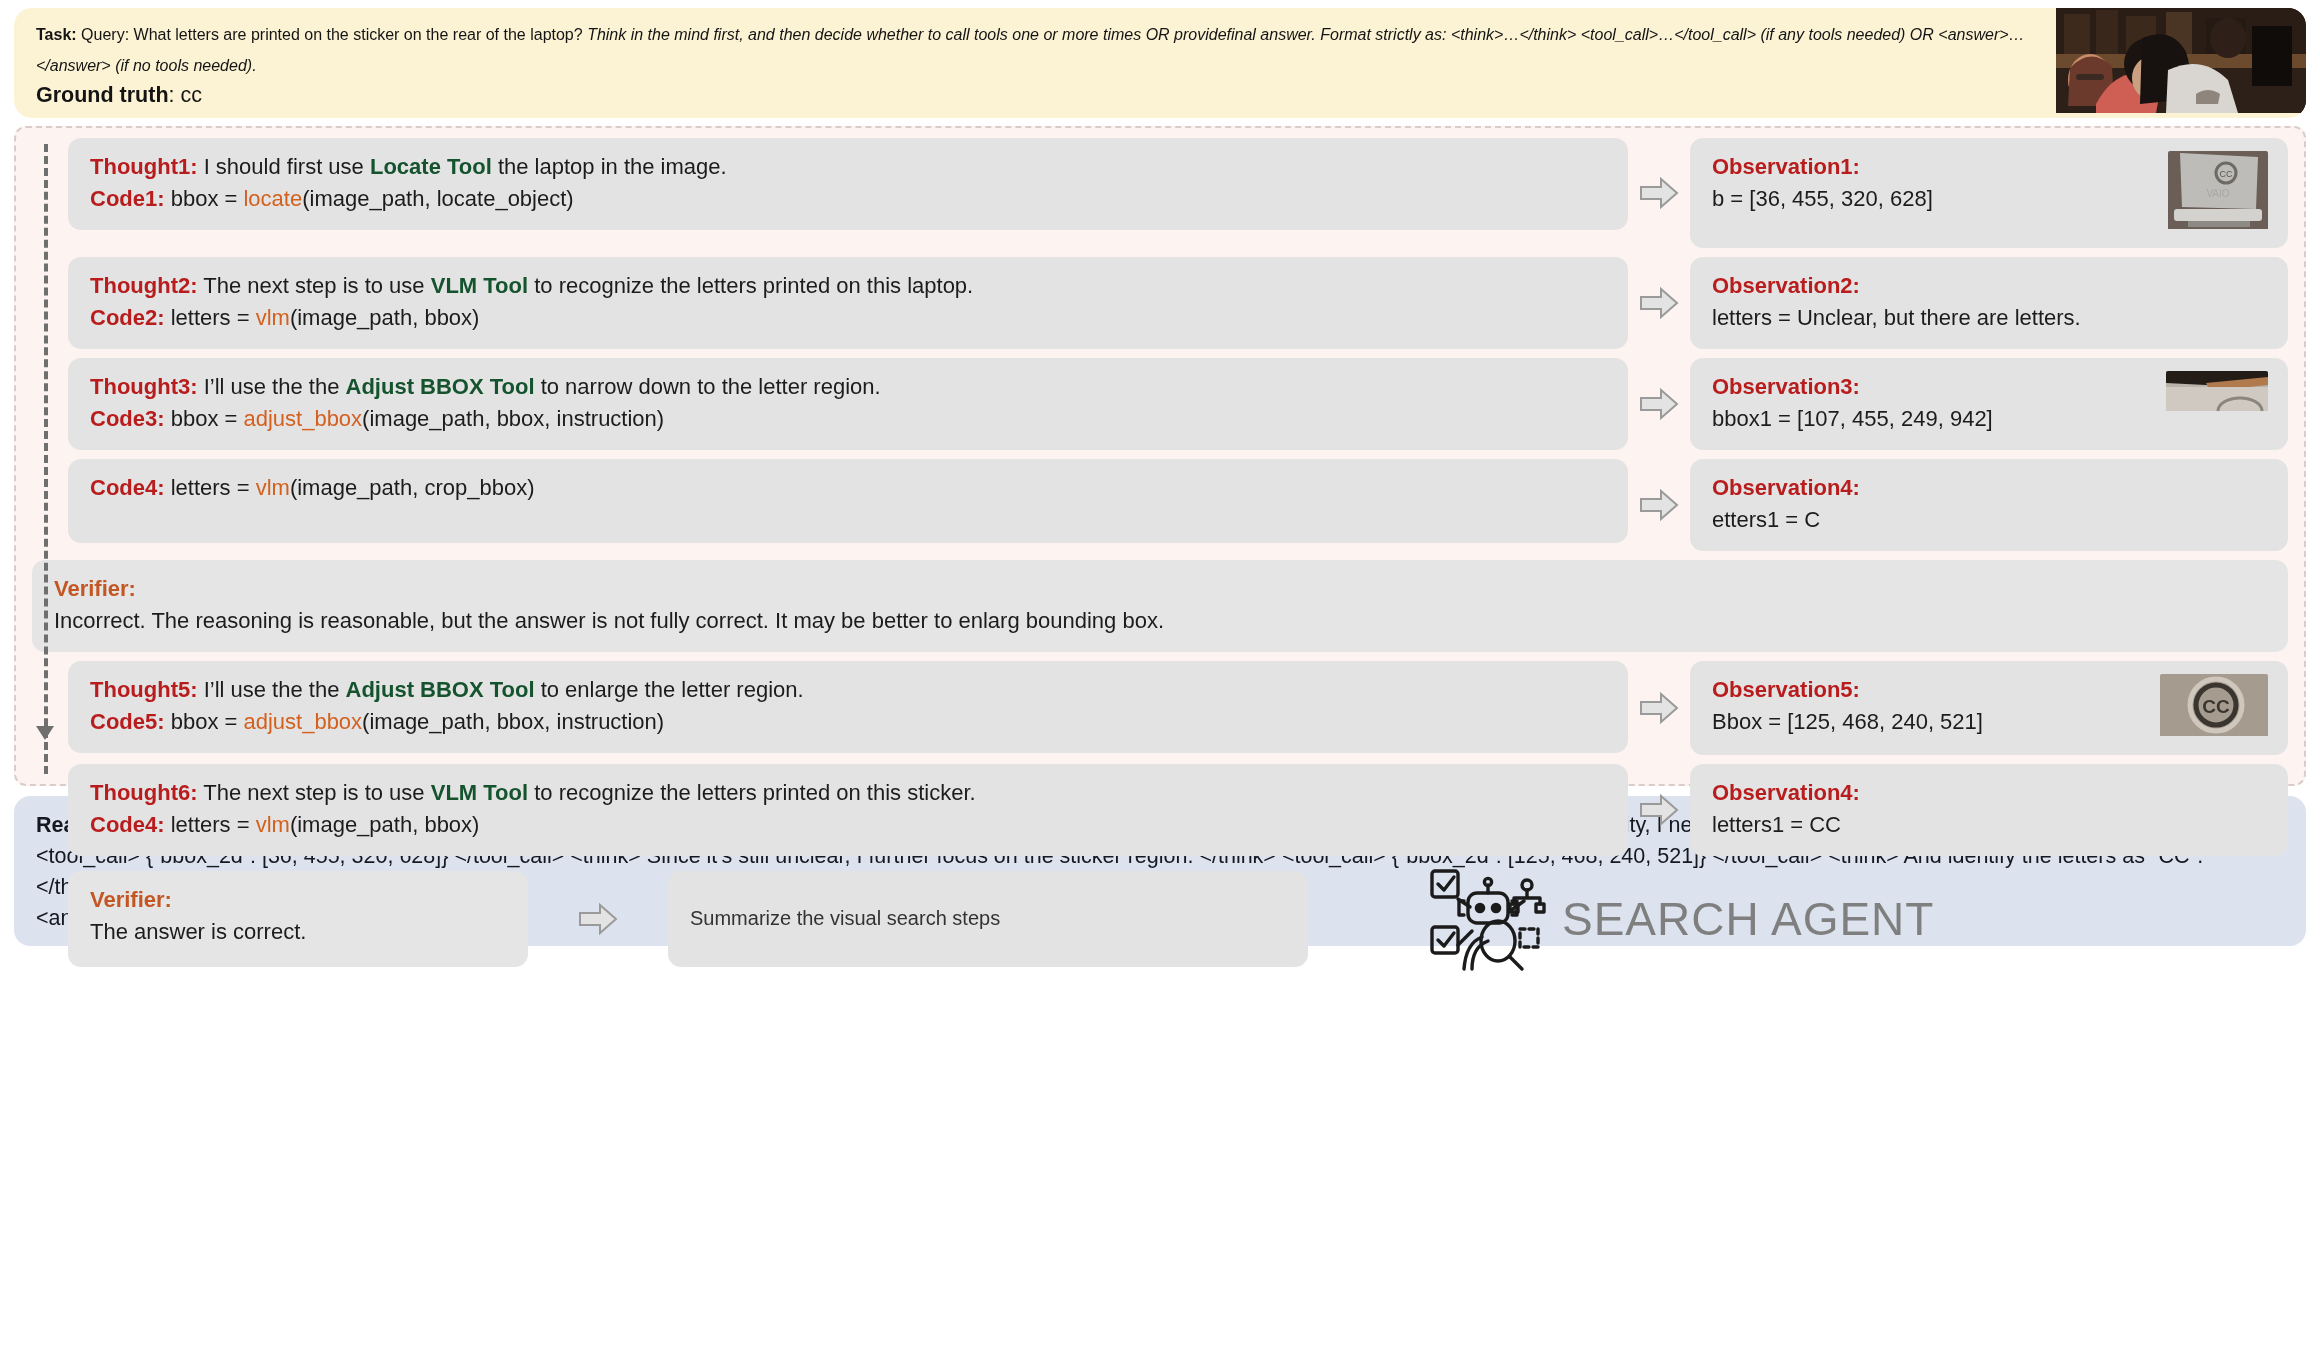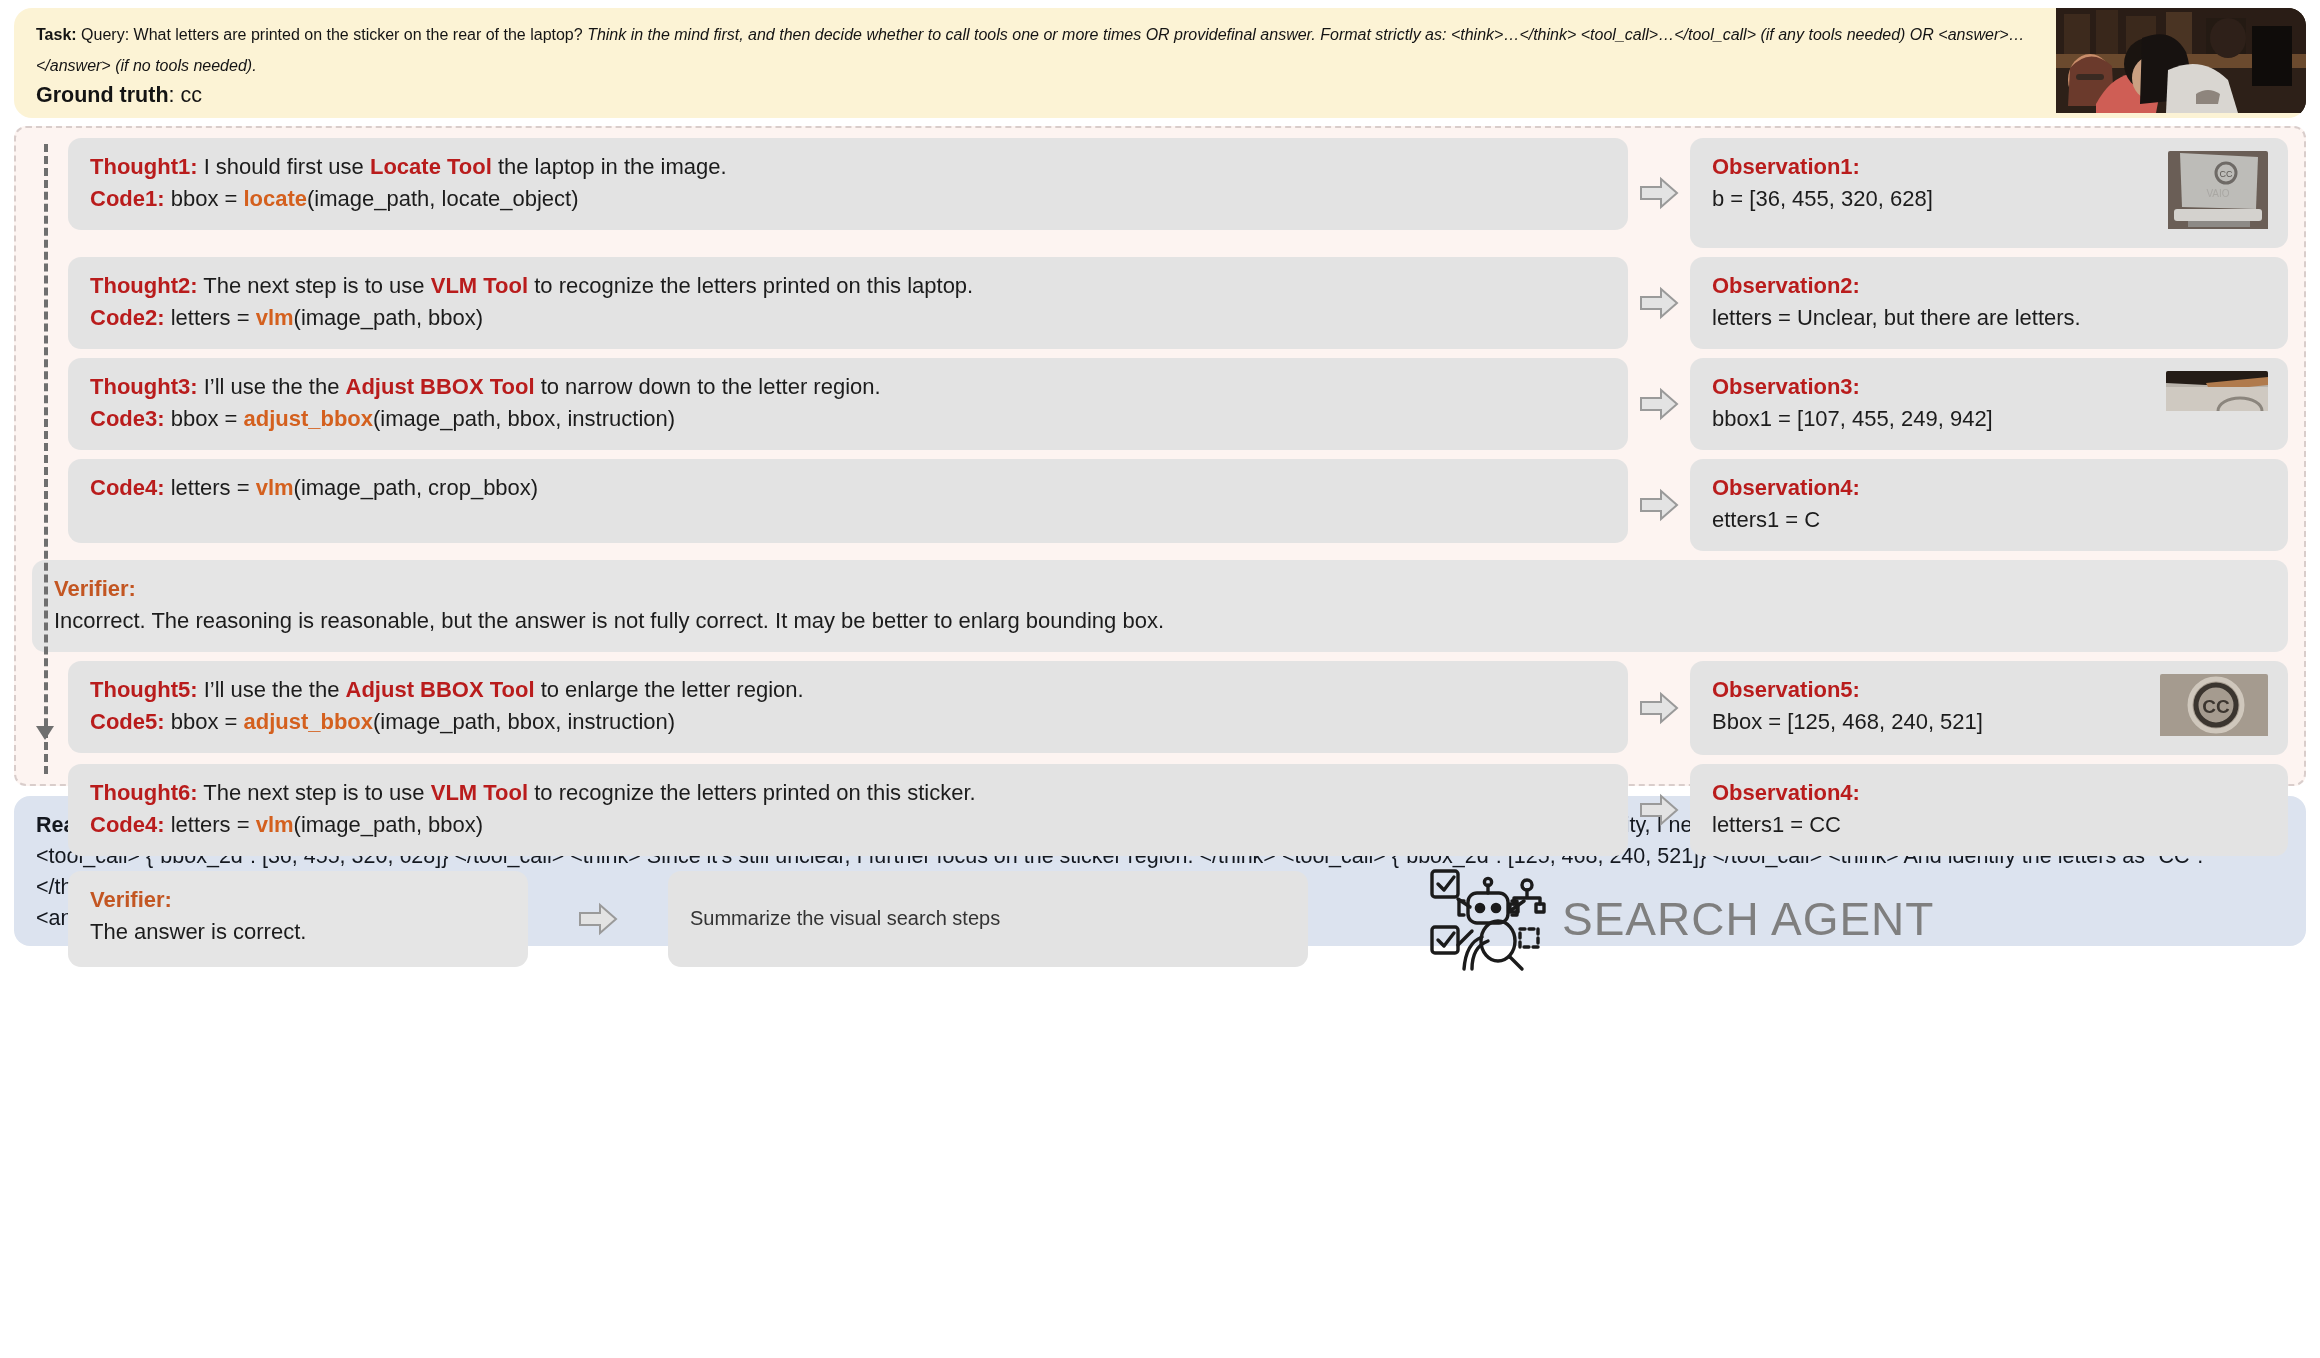--- a/index.html
+++ b/index.html
@@ -68,22 +68,22 @@
     min-height: 84px;
   }
   .bubble.pink { background: #e5e5e5; }
   .bubble.summarize {
     width: 640px; display: flex; align-items: center; 
     font-size: 20px; color: #333; min-height: 96px;
   }
 
   .line { font-size: 22px; line-height: 32px; color: #1c1c1c; white-space: nowrap; }
   .line b { font-weight: bold; color: #b91c1c; }
-  .tool { color: #b91c1c; font-weight: bold; }
-  .fn { color: #d4601e; font-weight: bold; }
+  .tool { color: #14532d; font-weight: bold; }
+  .fn { color: #d4601e; font-weight: normal; }
   .vlabel { color: #c35622; font-weight: bold; font-size: 22px; }
 
   .obs { position: relative; display: flex; align-items: flex-start; }
   .obs-text { flex: 1; }
   .thumb { margin-left: 14px; border-radius: 2px; overflow: hidden; flex: none; }
 
   
   .chev { width: 40px; height: 34px; }
 
   

